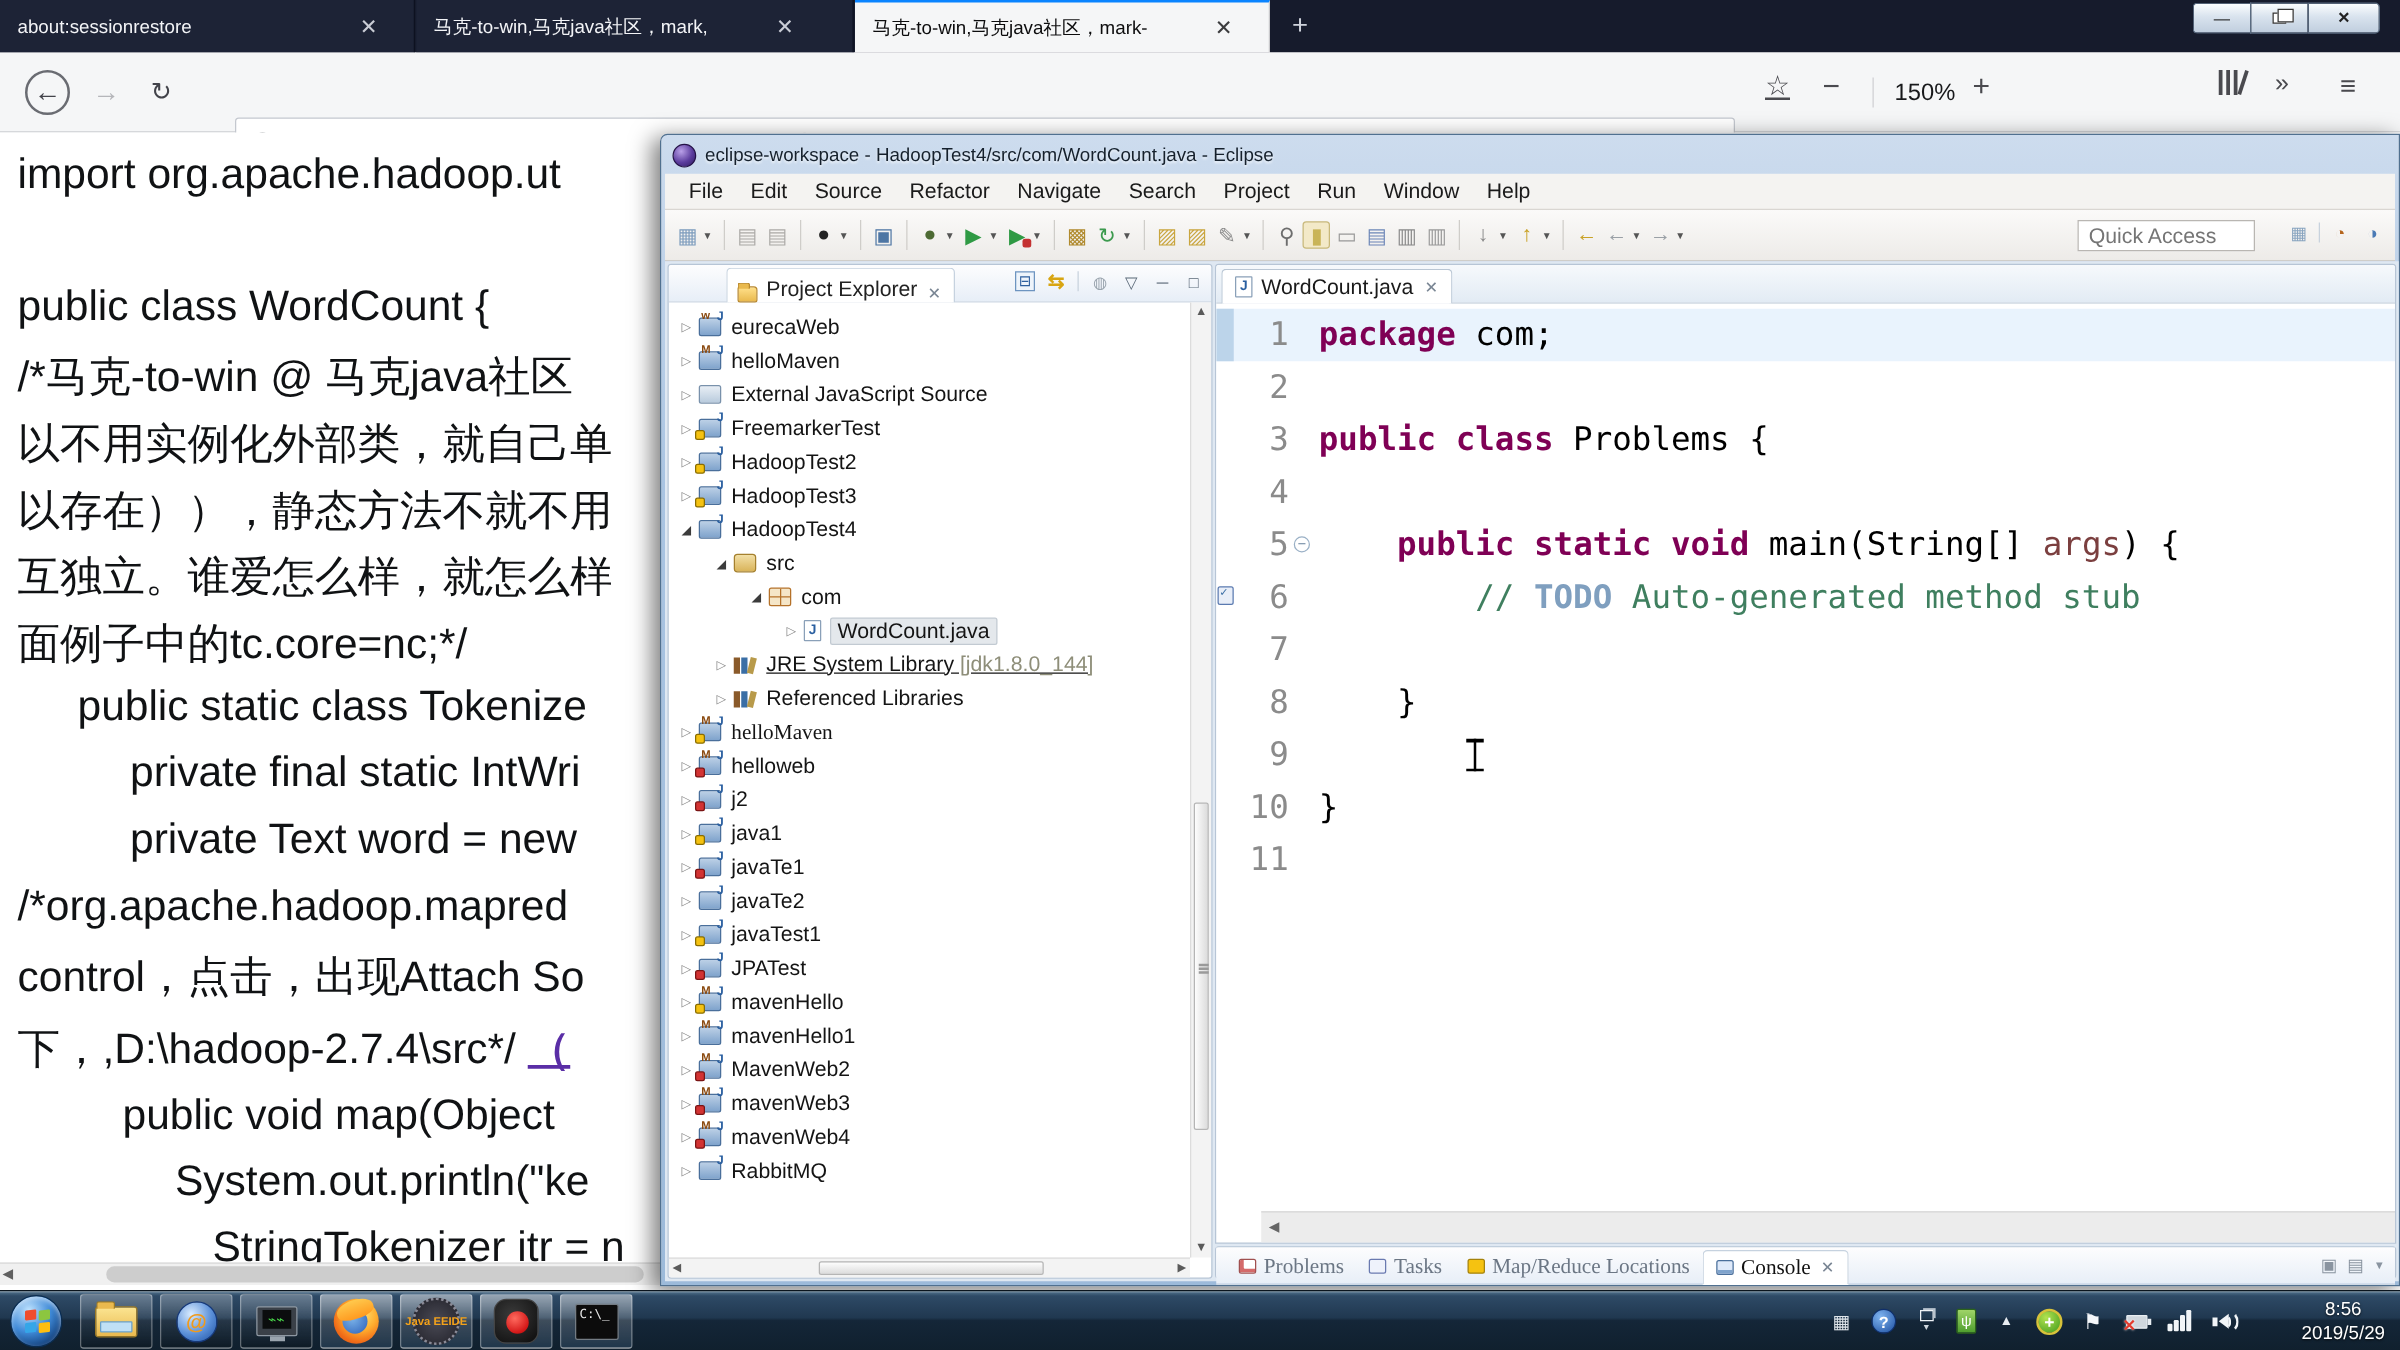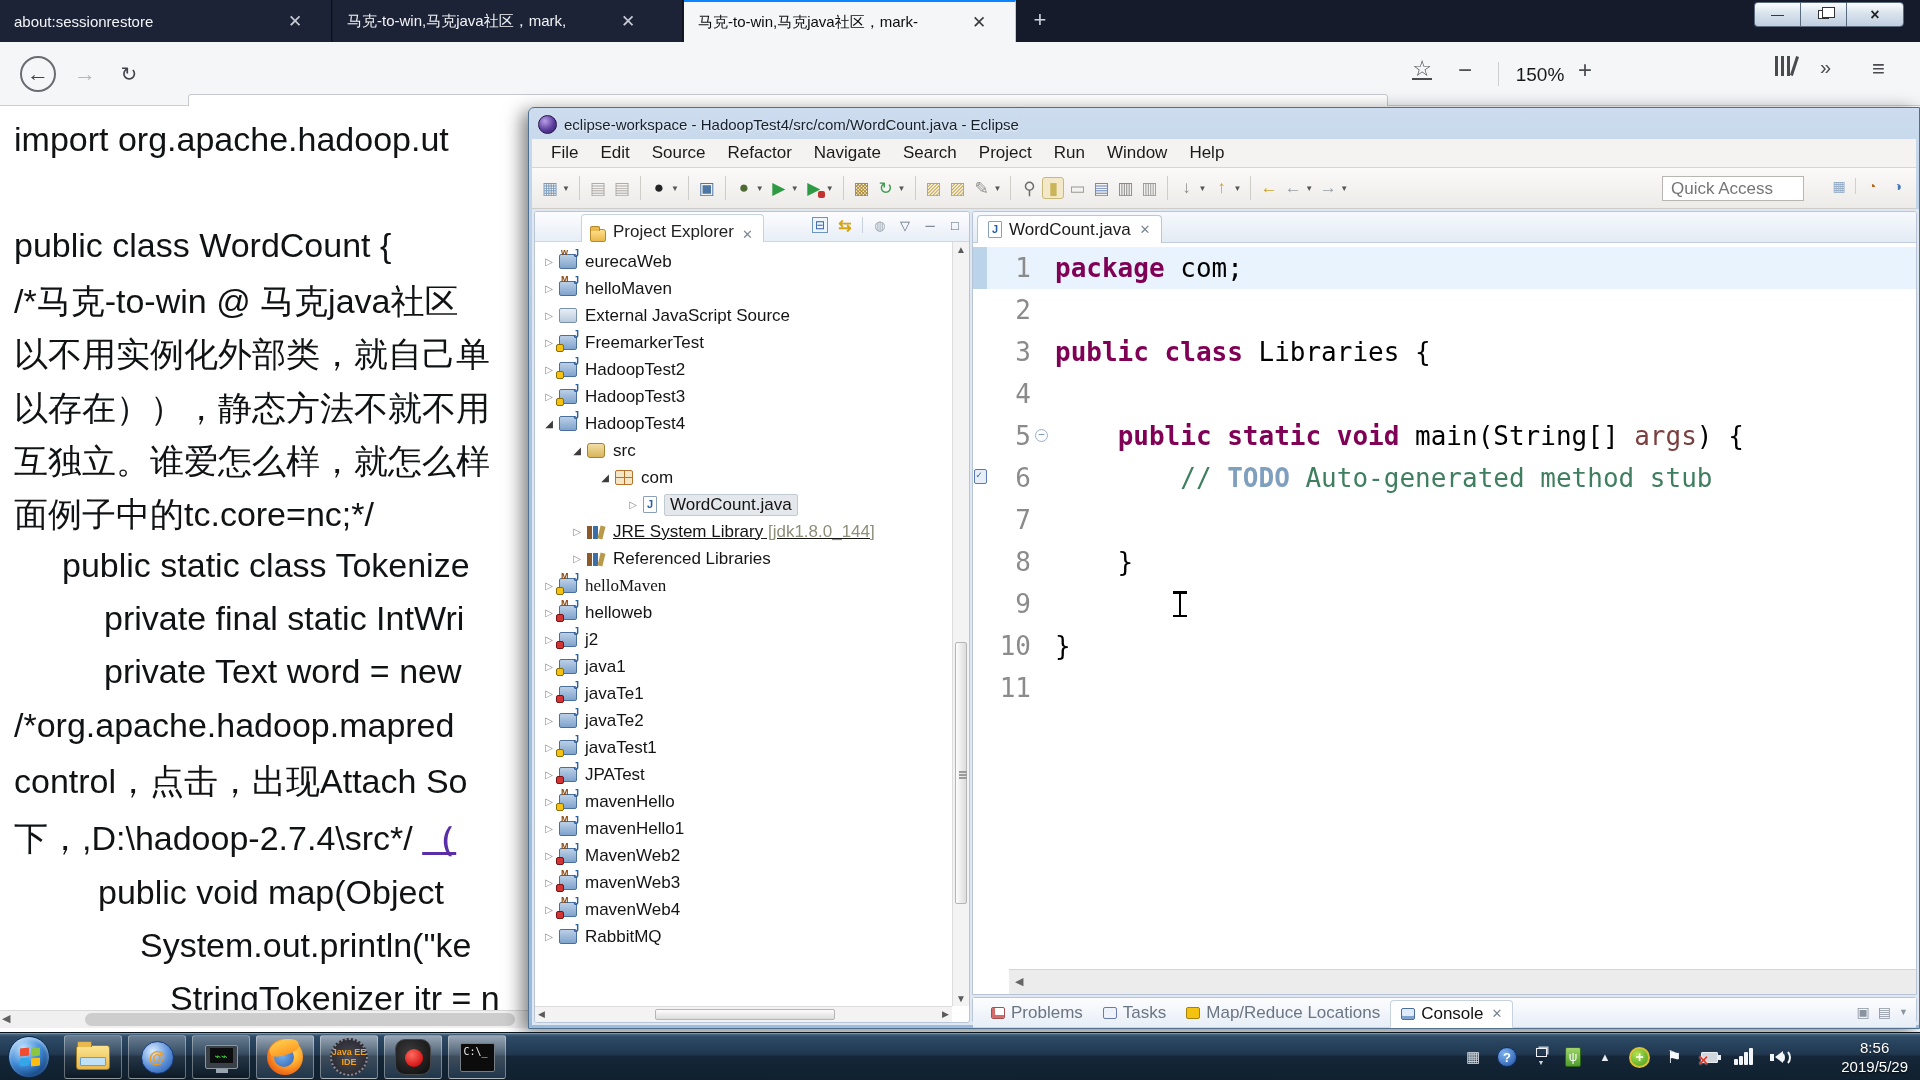--- a/index.html
+++ b/index.html
@@ -148,21 +148,21 @@
   .caret { position:absolute; left:81px; top:5px; width:2px; height:33px; background:#000; }
   .ibeam { position:absolute; left:200px; top:348px; width:14px; height:26px; }
   .ibeam:before,.ibeam:after { content:""; position:absolute; left:0; width:14px; height:2.5px; background:#000; }
   .ibeam:before { top:0; } .ibeam:after { bottom:0; }
   .ibeam i { position:absolute; left:5.5px; top:0; width:2.5px; height:100%; background:#000; }
   .ed-hscroll { position:absolute; left:36px; right:0; bottom:0; height:25px; background:#ececec; border-top:1px solid #d5d5d5; }
   .ed-hscroll .arr { position:absolute; left:6px; top:5px; font-size:11px; color:#666; }
 
   
   .consolepanel { position:absolute; left:440px; right:2px; top:788px; bottom:2px; background:#fff; border:1px solid #b7c5d6; border-radius:3px; }
-  .c-tabs { position:absolute; left:0; right:0; top:0; height:30px; background:linear-gradient(#fdfdfe,#e7eef7); border-bottom:1px solid #cdd8e4; display:flex; align-items:center; padding-left:8px; }
+  .c-tabs { position:absolute; left:0; right:0; top:0; height:30px; background:linear-gradient(#fdfdfe,#e7eef7); border-bottom:1px solid #cdd8e4; display:flex; align-items:center; padding-left:8px;font-family:Liberation Serif, serif; }
   .c-tab { display:flex; align-items:center; font-size:17px; color:#6b7684; padding:0 10px; height:28px; }
   .c-tab .cic { width:14px; height:12px; margin-right:6px; border-radius:2px; }
   .cic-problems { background:#fff; border:1px solid #a05050; box-shadow:inset 3px -3px 0 #d46a6a; }
   .cic-tasks { background:#eef2fb; border:1px solid #6a7ab0; }
   .cic-mr { background:#f5c211; border:1px solid #a5820a; border-radius:50% 50% 40% 40%; }
   .cic-console { background:#dfeafa; border:1px solid #4a6f9b; box-shadow:inset 0 -3px 0 #7fa3cc; }
   .c-tab.active { background:#fff; border:1px solid #c6d2df; border-bottom:1px solid #fff; border-radius:4px 4px 0 0; color:#111; margin-top:2px; }
   .c-tab.active .tclose2 { margin-left:8px; color:#7a8694; font-size:13px; }
   .c-right { position:absolute; right:8px; top:6px; display:flex; gap:8px; color:#8a94a0; font-size:14px; align-items:center; }
   .c-msg { position:absolute; left:0; right:0; top:30px; height:31px; font-size:19px; color:#111; padding:4px 0 0 6px; border-bottom:1px solid #e3e3e3; }
@@ -182,21 +182,21 @@
   .api-windows-explorer { width:34px; height:25px; background:linear-gradient(#fbe491,#e9b94e); border:1px solid #9c7a26; border-radius:3px; }
   .api-windows-explorer:before { content:""; position:absolute; left:0; top:-5px; width:13px; height:5px; background:#e9b94e; border:1px solid #9c7a26; border-bottom:none; border-radius:2px 2px 0 0; }
   .api-windows-explorer:after { content:""; position:absolute; left:3px; bottom:3px; right:3px; height:7px; background:#bfe0f5; border:1px solid #6aa0c8; border-radius:1px; }
   .api-mail-globe { width:33px; height:33px; border-radius:50%; background:radial-gradient(circle at 35% 30%,#d9ecff,#5a8fd8 55%,#1d4fa0); border:1px solid #16397a; color:#f09a1a; font-weight:bold; font-size:17px; text-align:center; line-height:31px; }
   .api-remote-monitor { width:33px; height:24px; background:#3a4048; border:1px solid #8e98a2; border-radius:2px; }
   .api-remote-monitor:before { content:"⌁⌁"; position:absolute; left:4px; top:2px; right:4px; bottom:5px; background:#0b0d0e; color:#49d84a; font-size:11px; line-height:16px; text-align:center; }
   .api-remote-monitor:after { content:""; position:absolute; left:10px; bottom:-5px; width:12px; height:4px; background:#9aa4ae; }
   .api-firefox { width:36px; height:36px; border-radius:50%; background:radial-gradient(circle at 60% 35%,#ffe878,#ffad2e 40%,#f06b18 70%,#cc4a0e); }
   .api-firefox:before { content:""; position:absolute; left:7px; top:8px; width:20px; height:20px; border-radius:50%; background:radial-gradient(circle at 40% 40%,#7ab2e8,#2b5fb8); }
   .api-firefox:after { content:""; position:absolute; left:2px; top:1px; width:30px; height:15px; border-radius:50% 50% 40% 40%; background:linear-gradient(#ffc94d,#ff9a1f); transform:rotate(-18deg); }
-  .api-eclipse-ide { width:38px; height:38px; border-radius:50%; background:radial-gradient(#4a4a55,#23232b); border:2px dotted #8a8a96; display:flex; flex-direction:column; align-items:center; justify-content:center; }
+  .api-eclipse-ide { width:38px; height:38px; border-radius:50%; background:radial-gradient(#4a4a55,#23232b); border:2px dotted #8a8a96; display:flex; flex-direction:row; align-items:center; justify-content:center; }
   .api-eclipse-ide span { color:#f4a21a; font-size:9px; font-weight:bold; line-height:10px; white-space:nowrap; }
   .api-screen-recorder { width:36px; height:36px; border-radius:10px; background:radial-gradient(circle at 40% 35%,#3a3a3a,#0c0c0c); border:1px solid #444; }
   .api-screen-recorder:before { content:""; position:absolute; left:9px; top:9px; width:18px; height:18px; border-radius:50%; background:radial-gradient(circle at 38% 32%,#ff6a5e,#d41818 70%,#8e0b0b); }
   .api-command-prompt { width:35px; height:29px; background:#0c0c0c; border:1px solid #747c84; border-radius:2px; color:#e8e8e8; font-family:"DejaVu Sans Mono",monospace; font-size:10px; padding:2px 0 0 3px; }
   .tray { position:absolute; right:130px; top:0; height:48px; display:flex; align-items:center; gap:13px; }
   .tri { position:relative; width:22px; height:22px; display:flex; align-items:center; justify-content:center; color:#f2f5f8; }
   .tri-keyboard { font-size:15px; color:#dfe5ea; }
   .tri-help { width:20px; height:20px; border-radius:50%; background:radial-gradient(circle at 35% 30%,#7fb4f0,#1d4fa0); border:1px solid #0f2f6a; color:#fff; font-size:13px; font-weight:bold; }
   .tri-winr { flex-direction:column; }
   .tri-winr .sq { width:11px; height:9px; border:1.5px solid #eef2f6; background:transparent; box-shadow:2px -2px 0 -0.5px #b9c4cf; }
@@ -593,21 +593,21 @@
               <span class="code"><span class="seg-kw">package</span><span class="seg-pl"> com;</span></span>
             </div>
             <div class="cl" style="top: 46px;">
               <span class="ruler"></span>
               <span class="num">2</span>
               <span class="code"></span>
             </div>
             <div class="cl" style="top: 88px;">
               <span class="ruler"></span>
               <span class="num">3</span>
-              <span class="code"><span class="seg-kw">public class</span><span class="seg-pl"> Libraries {</span></span>
+              <span class="code"><span class="seg-kw">public class</span><span class="seg-pl"> Problems {</span></span>
             </div>
             <div class="cl" style="top: 130px;">
               <span class="ruler"></span>
               <span class="num">4</span>
               <span class="code"></span>
             </div>
             <div class="cl" style="top: 172px;">
               <span class="ruler"></span>
               <span class="num">5</span>
               <span class="fold">−</span>

